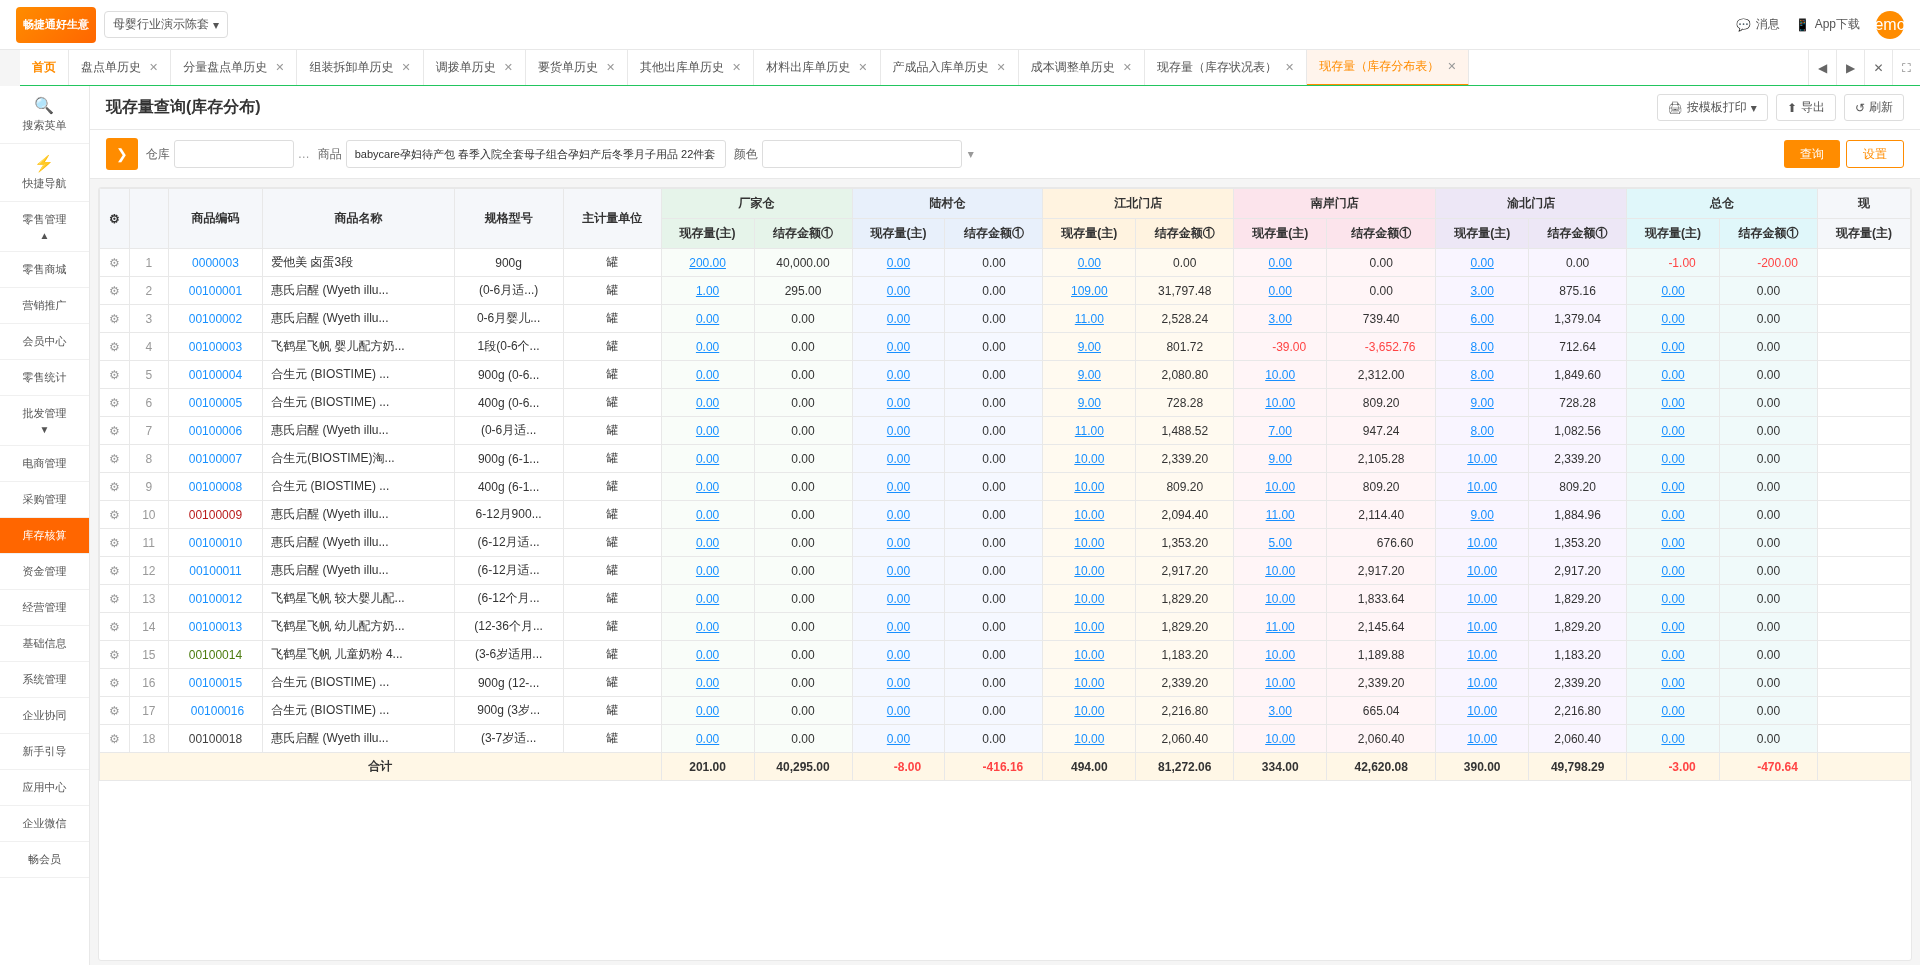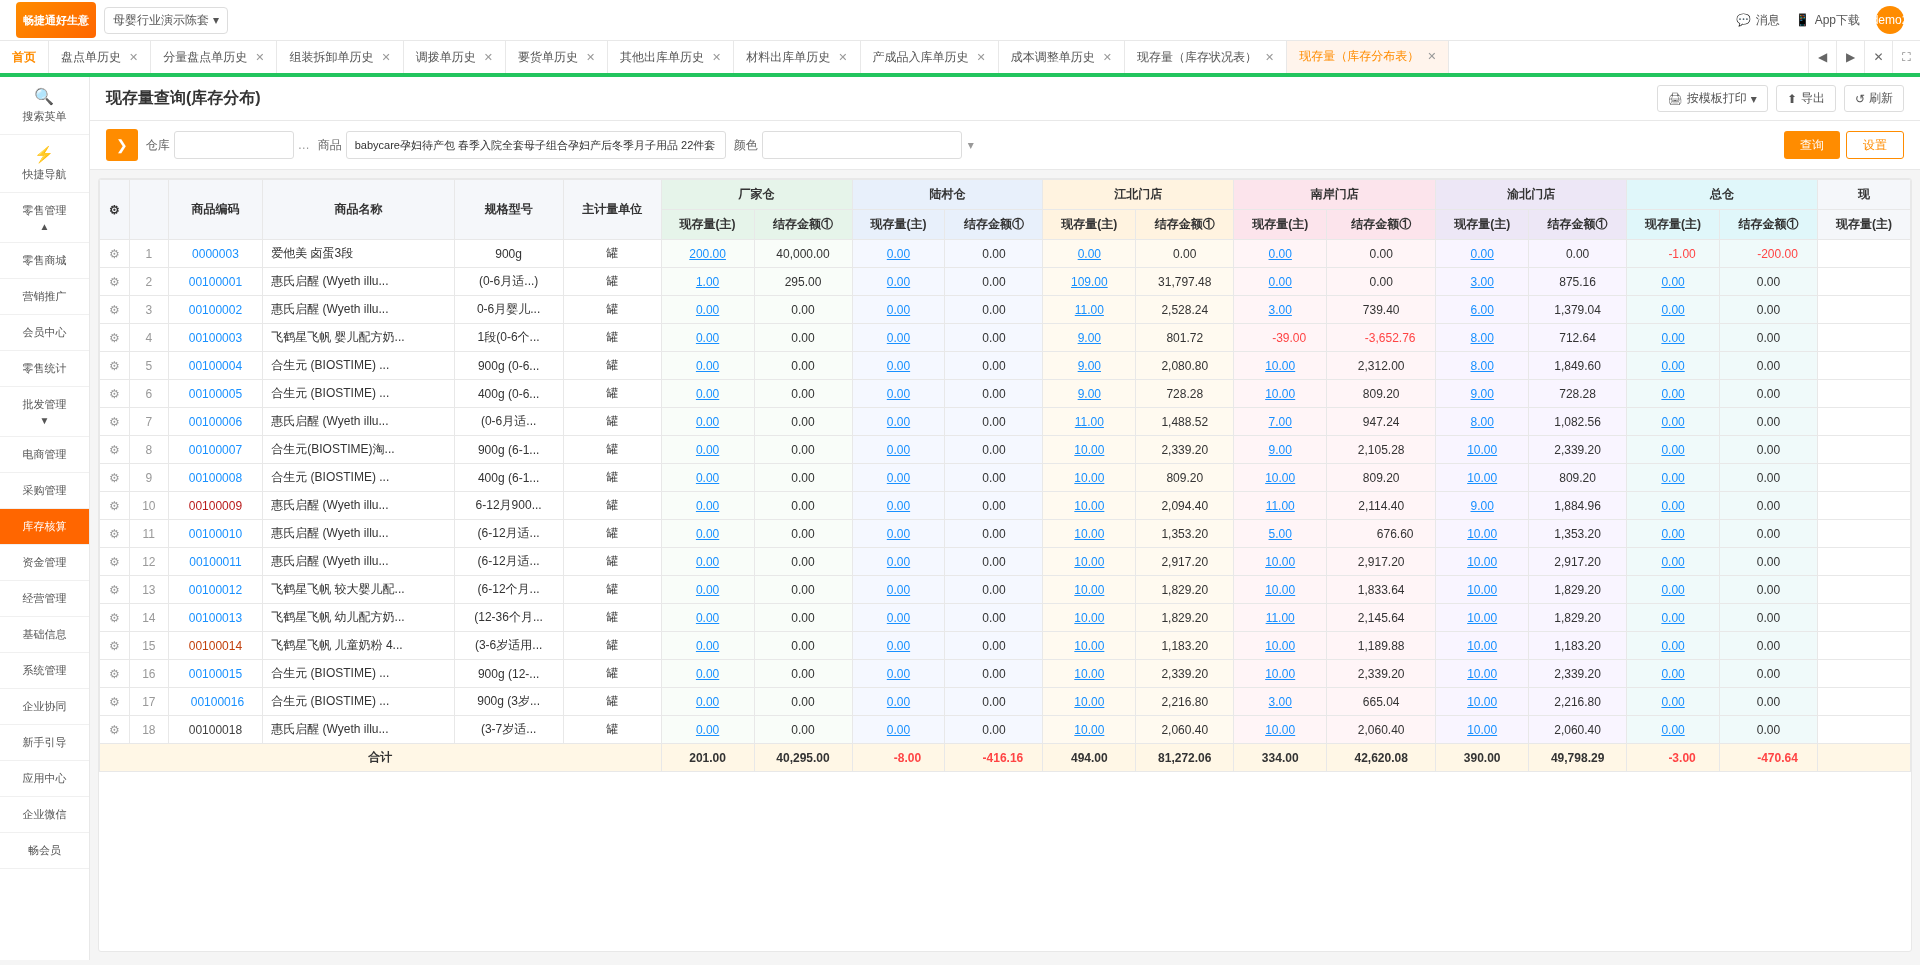--- a/index.html
+++ b/index.html
@@ -1,20 +1,20 @@
 <!DOCTYPE html>
 <html><head>
   <meta charset="utf-8">
   <style>
     * { box-sizing: border-box; margin: 0; padding: 0; }
     body { font-family: 'Microsoft YaHei', Arial, sans-serif; font-size: 12px; background: #f5f5f5; color: #333; overflow: hidden; }
 
     
     .top-bar {
-      height: 41px;
+      height: 50px;
       background: #fff;
       border-bottom: 1px solid #e8e8e8;
       display: flex;
       align-items: center;
       justify-content: space-between;
       padding: 0 16px;
     }
     .top-bar-left { display: flex; align-items: center; gap: 8px; }
     .logo-area { display: flex; align-items: center; gap: 6px; }
     .logo-img {
@@ -24,30 +24,31 @@
       display: flex; align-items: center; justify-content: center;
       color: white; font-size: 11px; font-weight: bold;
     }
     .industry-select {
       display: flex; align-items: center; gap: 4px;
       background: #fff; border: 1px solid #ddd; border-radius: 4px;
       padding: 4px 8px; cursor: pointer; color: #555; font-size: 12px;
     }
     .top-bar-right { display: flex; align-items: center; gap: 16px; }
     .top-bar-right .icon-btn { display: flex; align-items: center; gap: 4px; color: #555; cursor: pointer; font-size: 12px; }
-    .avatar { width: 28px; height: 28px; border-radius: 50%; background: #ff8c00; display: flex; align-items: center; justify-content: center; color: white; font-size: 12px; }
+    .avatar { width: 28px; height: 28px; border-radius: 50%; background: #ff8c00; display: flex; align-items: center; justify-content: center; color: white; font-size: 16px; }
 
     
     .nav-tabs {
       height: 36px;
       background: #fff;
-      border-bottom: 4px solid #22c55e;
+      border-bottom: 1px solid #22c55e;
       display: flex;
       align-items: center;
       overflow: hidden;
+      margin-left: 20px;
     }
     .nav-tab {
       height: 36px;
       padding: 0 12px;
       display: flex; align-items: center; gap: 4px;
       border-right: 1px solid #e8e8e8;
       cursor: pointer; font-size: 12px; color: #555;
       white-space: nowrap; flex-shrink: 0;
     }
     .nav-tab.home { background: #fff; color: #ff8c00; font-weight: bold; }
@@ -674,21 +675,21 @@
     <td class="" style="background:#fff5f7;">2,145.64</td>
     <td class="num-link" style="background:#f9f5ff;">10.00</td>
     <td style="background:#f9f5ff;">1,829.20</td>
     <td class="num-link" style="background:#f0fafa;">0.00</td>
     <td class="" style="background:#f0fafa;">0.00</td>
     <td></td>
   </tr>
             <tr>
     <td style="color:#999;">⚙</td>
     <td class="row-num">15</td>
-    <td style="color:#c2410c;cursor:pointer;margin-top:20px;">00100014</td>
+    <td style="color:#4d7c0f;cursor:pointer;margin-top:20px;">00100014</td>
     <td style="text-align:left;">飞鹤星飞帆 儿童奶粉 4...</td>
     <td>(3-6岁适用...</td>
     <td>罐</td>
     <td class="num-link" style="background:#f9fdf9;">0.00</td>
     <td style="background:#f9fdf9;">0.00</td>
     <td class="num-link" style="background:#f5f8ff;">0.00</td>
     <td style="background:#f5f8ff;">0.00</td>
     <td class="num-link" style="background:#fffaf0;">10.00</td>
     <td style="background:#fffaf0;">1,183.20</td>
     <td class="num-link" style="background:#fff5f7;">10.00</td>

